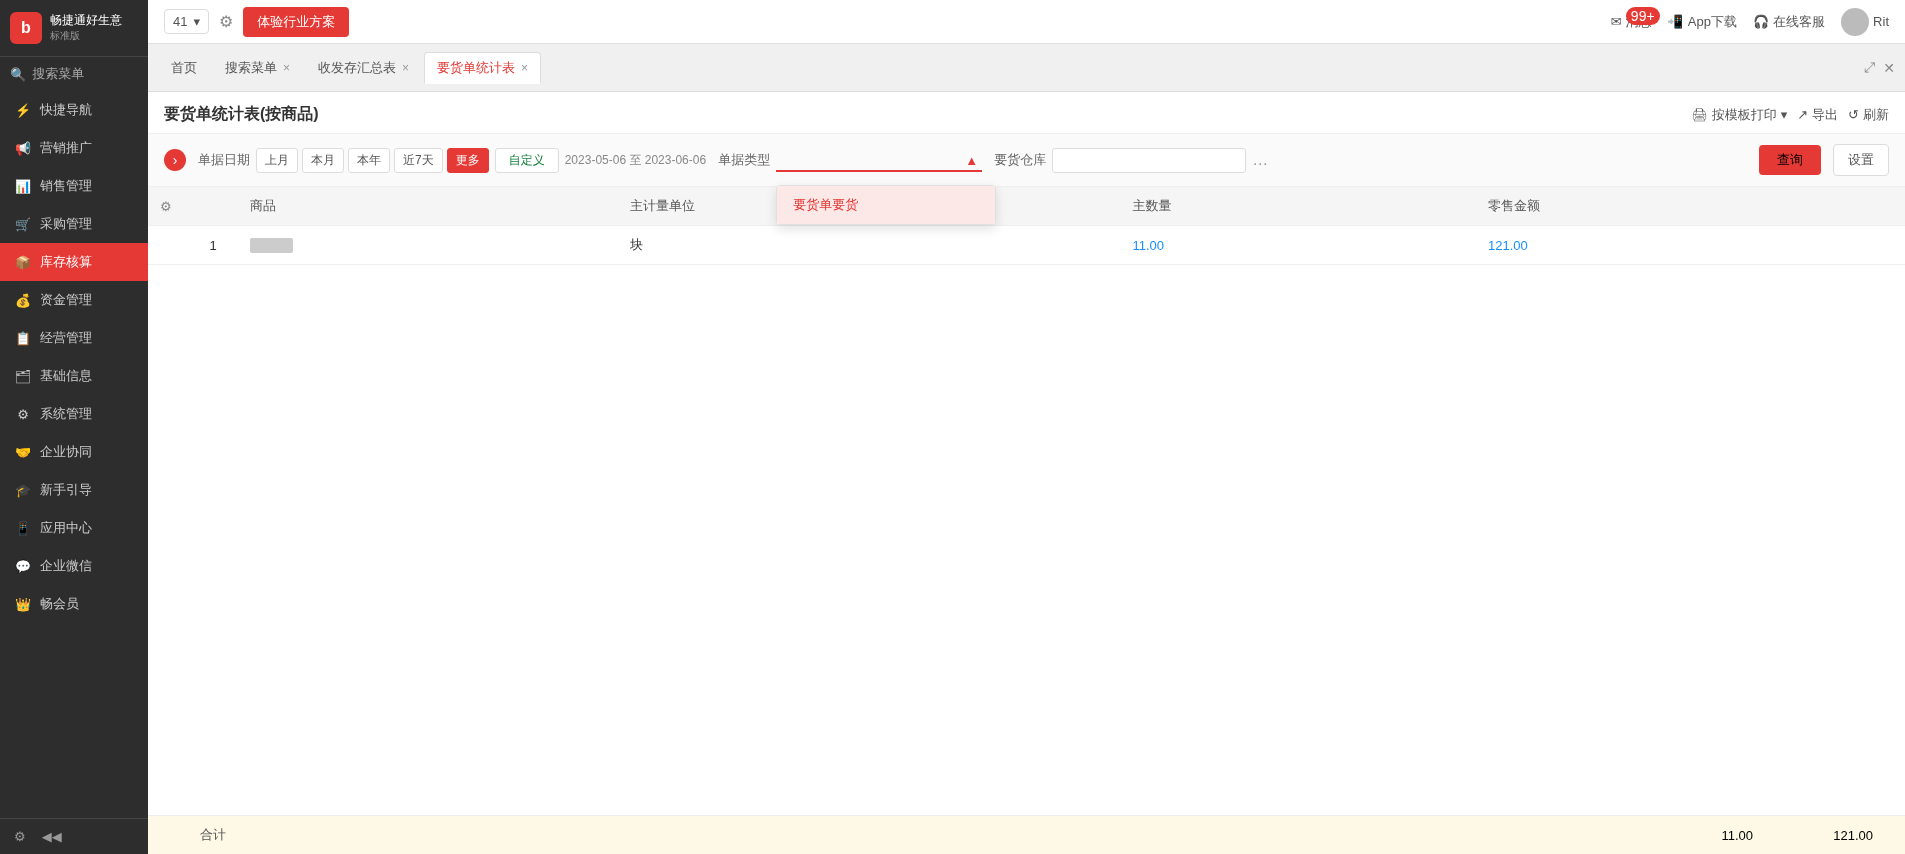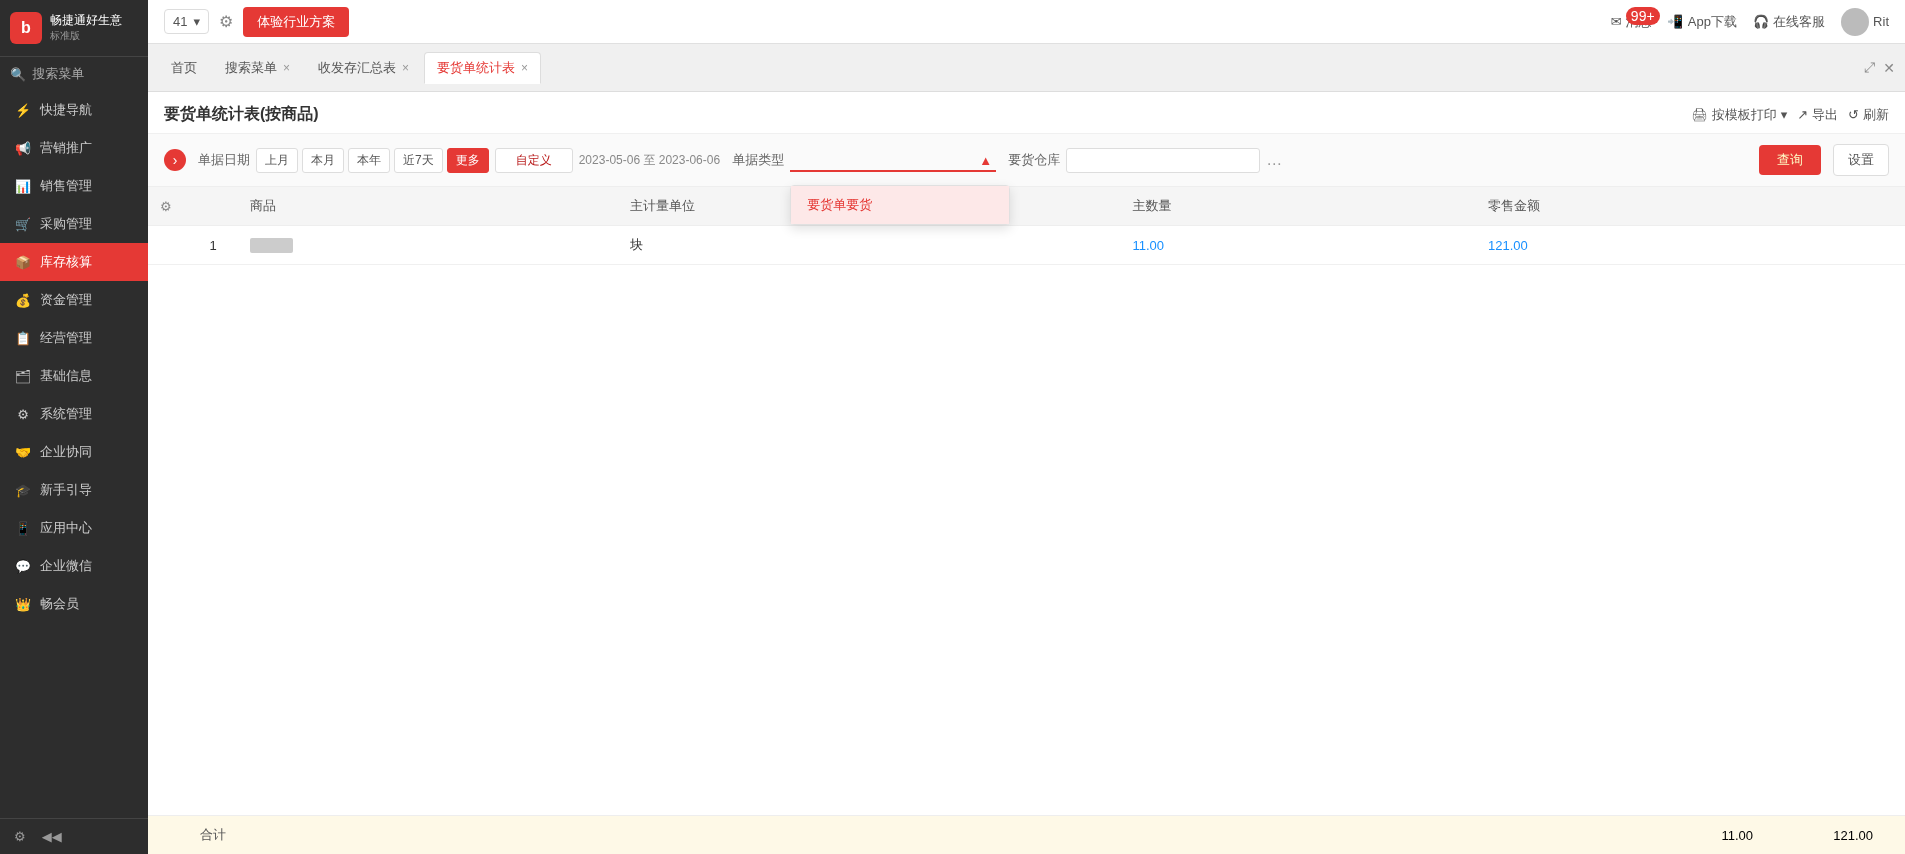--- a/index.html
+++ b/index.html
@@ -194,27 +194,27 @@
       font-size: 12px;
       color: #555;
     }
     .filter-date-btn.more {
       background: #e53935;
       color: white;
       border-color: #e53935;
     }
     .filter-date-range { font-size: 12px; color: #888; }
     .custom-btn {
-      padding: 3px 20px;
+      padding: 3px 13px;
       border: 1px solid #ddd;
       border-radius: 3px;
       background: white;
       cursor: pointer;
       font-size: 12px;
-      color: #b91c1c;
+      color: #15803d;
     }
 
     .filter-type-group { display: flex; align-items: center; gap: 6px; }
     .filter-select {
       position: relative;
       display: flex;
       align-items: center;
     }
     .filter-select input {
       border: none;
@@ -238,21 +238,21 @@
       border-radius: 3px;
       padding: 4px 8px;
       font-size: 13px;
       min-width: 150px;
       outline: none;
     }
     .filter-more { color: #999; cursor: pointer; font-size: 16px; }
 
     .btn-search {
       background: #e53935;
-      color: #fef9c3;
+      color: #000000;
       border: none;
       border-radius: 4px;
       padding: 6px 18px;
       cursor: pointer;
       font-size: 13px;
       margin-left: auto;
     }
     .btn-setting {
       background: white;
       color: #555;

